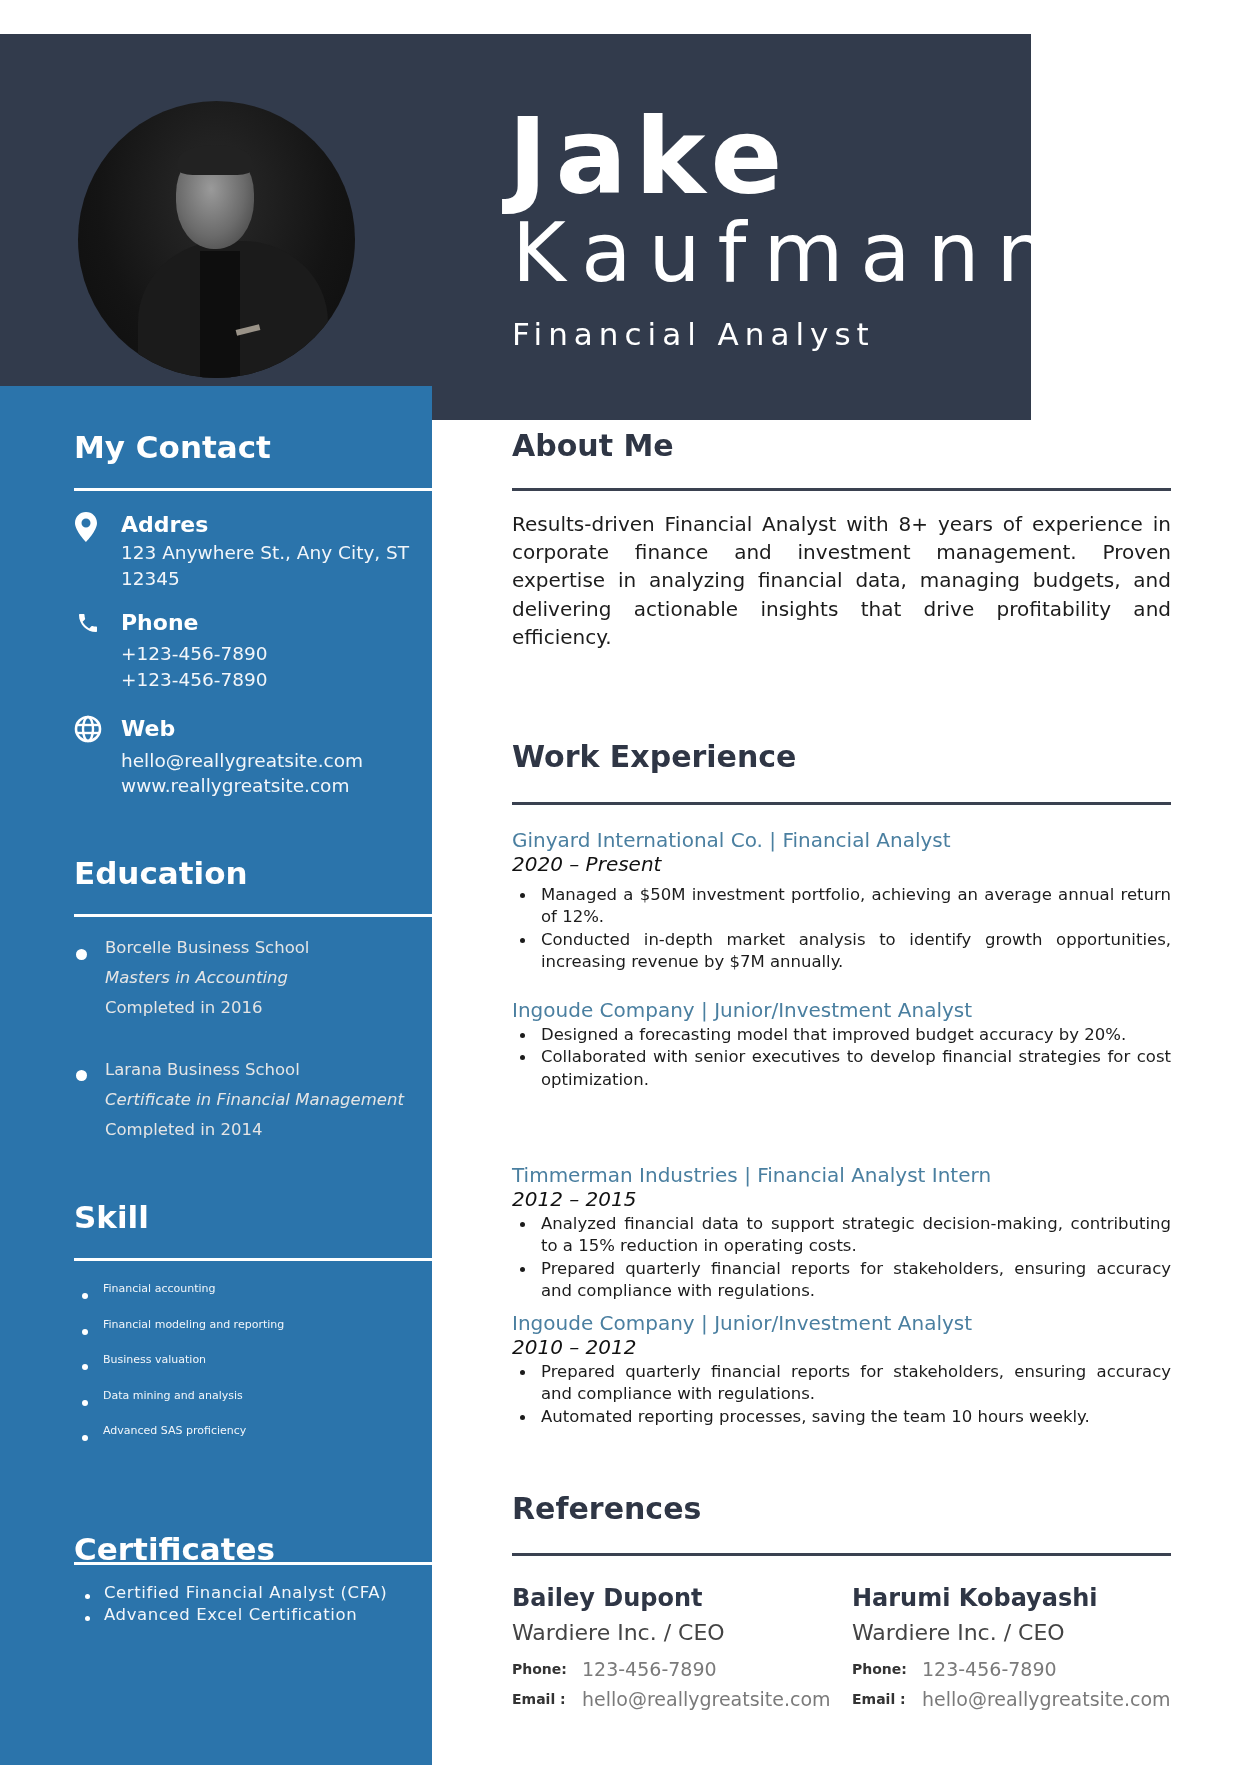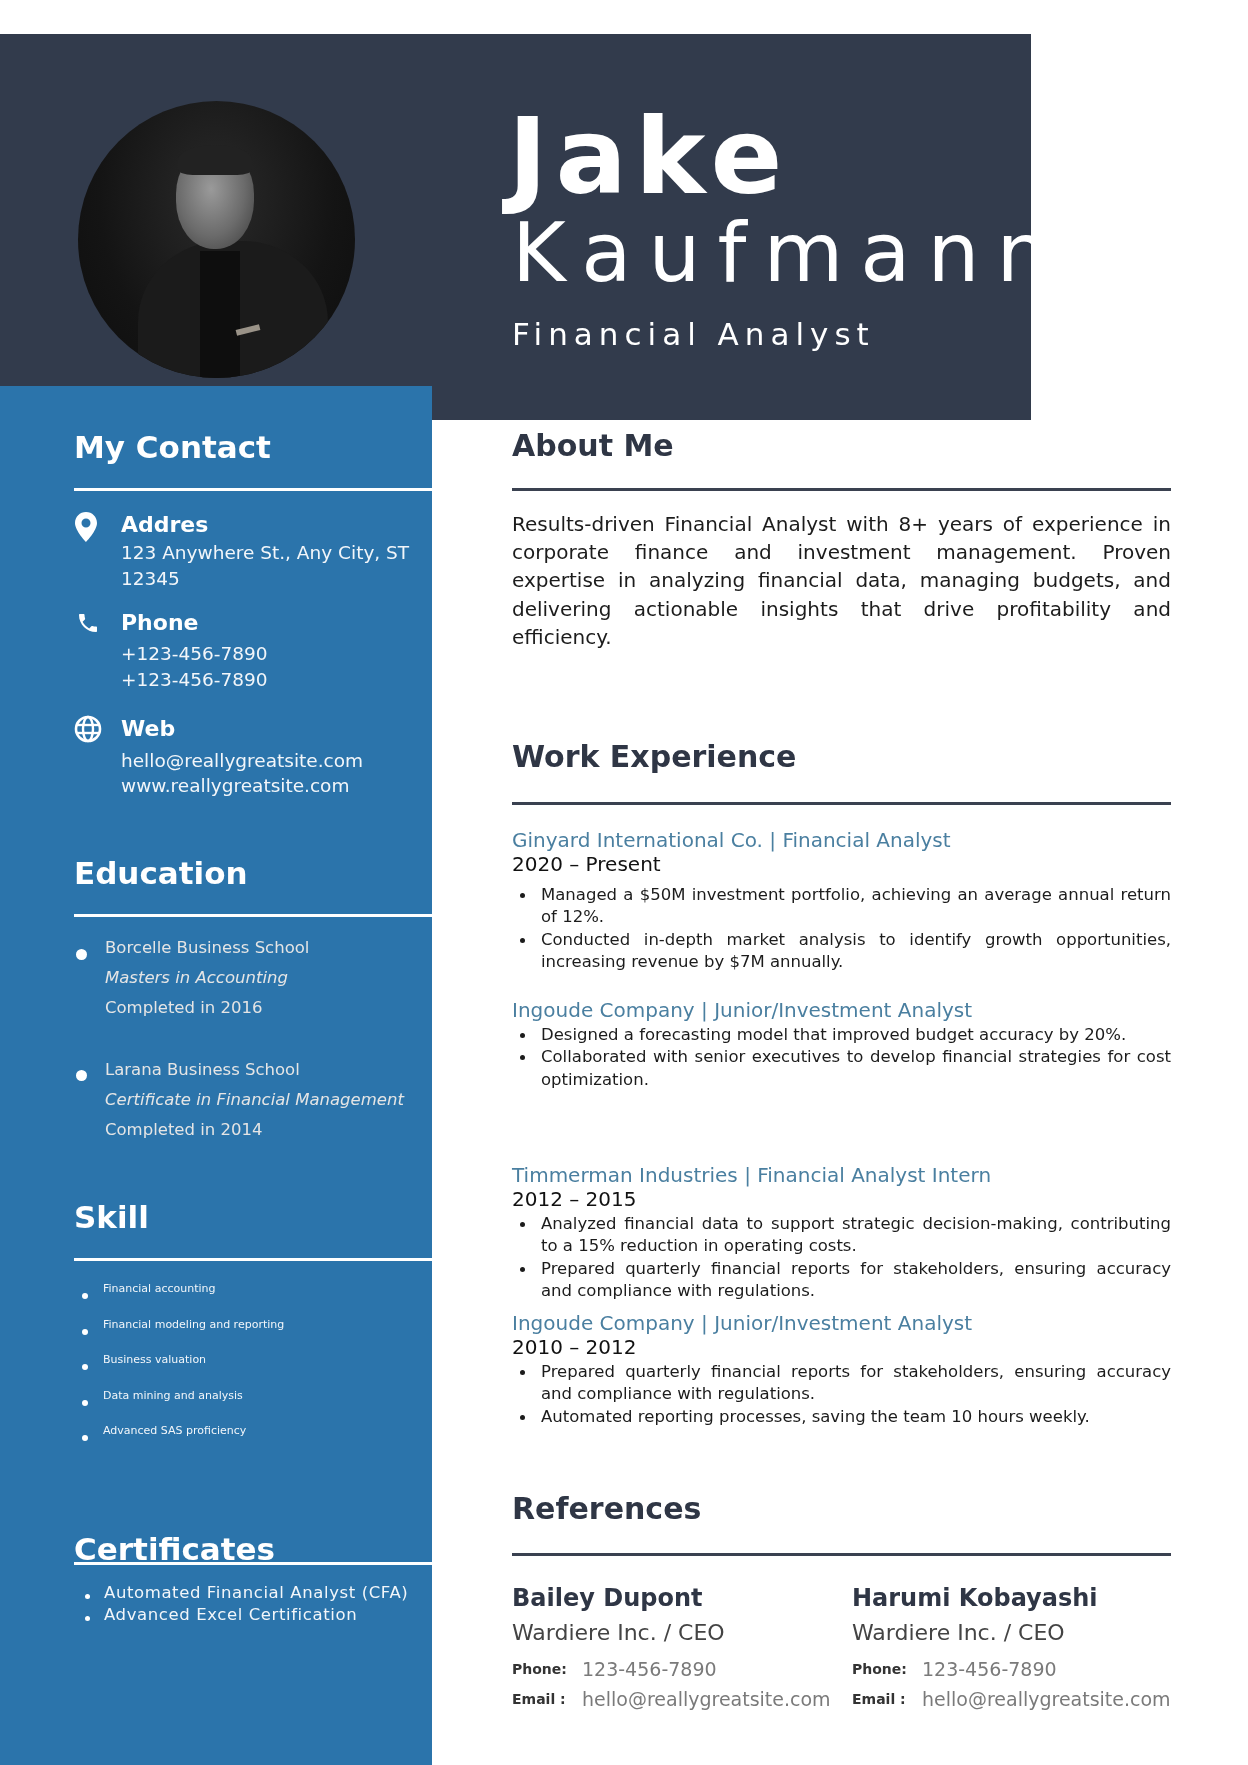--- a/index.html
+++ b/index.html
@@ -40,21 +40,21 @@
   .ct-dot { position: absolute; left: 85px; width: 5px; height: 5px; border-radius: 50%; background: #fff; }
   .ct-line { position: absolute; left: 104px; font-size: 16.5px; line-height: 1; color: #f2f6fa; letter-spacing: 0.6px; }
 
   .main-heading { position: absolute; left: 512px; font-weight: bold; font-size: 30px; line-height: 1; color: #2f3645; }
   .main-rule { position: absolute; left: 512px; width: 659px; height: 3px; background: #3a4150; }
 
   .about { position: absolute; left: 512px; top: 510px; width: 659px; font-size: 20px; line-height: 28.2px; color: #1c1c1c; text-align: justify; }
 
   .job { position: absolute; left: 512px; width: 659px; }
   .job-title { font-size: 20px; line-height: 24px; color: #4a7fa0; }
-  .job-date { font-size: 20px; line-height: 24px; color: #111; }
+  .job-date { font-size: 20px; line-height: 24px; font-style: italic; color: #111; }
   .job-bullets { list-style: none; margin-top: 8px; }
   .job-bullets li { position: relative; padding-left: 29px; font-size: 16.5px; line-height: 22.4px; color: #1c1c1c; text-align: justify; }
   .job-bullets li::before { content: ""; position: absolute; left: 8px; top: 9px; width: 5px; height: 5px; border-radius: 50%; background: #1c1c1c; }
 
   .ref { position: absolute; width: 320px; }
   .ref-name { font-weight: bold; font-size: 24px; line-height: 1; color: #2f3645; }
   .ref-company { margin-top: 12px; font-size: 22px; line-height: 1; color: #444; }
   .ref-row { margin-top: 14px; display: flex; align-items: center; }
   .ref-row + .ref-row { margin-top: 8px; }
   .ref-key { width: 70px; font-weight: bold; font-size: 14px; color: #333; }
@@ -129,21 +129,21 @@
   <div class="sk-line" style="top:968px">Business valuation</div>
   <div class="sk-dot" style="top:1014px"></div>
   <div class="sk-line" style="top:1004px">Data mining and analysis</div>
   <div class="sk-dot" style="top:1049px"></div>
   <div class="sk-line" style="top:1039px">Advanced SAS proficiency</div>
 
   <div class="sb-heading" style="top:1148px">Certificates</div>
   <div class="sb-rule" style="top:1176px"></div>
 
   <div class="ct-dot" style="top:1208px"></div>
-  <div class="ct-line" style="top:1199px">Automated Financial Analyst (CFA)</div>
+  <div class="ct-line" style="top:1199px">Certified Financial Analyst (CFA)</div>
   <div class="ct-dot" style="top:1230px"></div>
   <div class="ct-line" style="top:1221px">Advanced Excel Certification</div>
 </div>
 
 <div class="main-heading" style="top:431px">About Me</div>
 <div class="main-rule" style="top:488px"></div>
 <p class="about">Results-driven Financial Analyst with 8+ years of experience in corporate finance and investment management. Proven expertise in analyzing financial data, managing budgets, and delivering actionable insights that drive profitability and efficiency.</p>
 
 <div class="main-heading" style="top:742px">Work Experience</div>
 <div class="main-rule" style="top:802px"></div>

